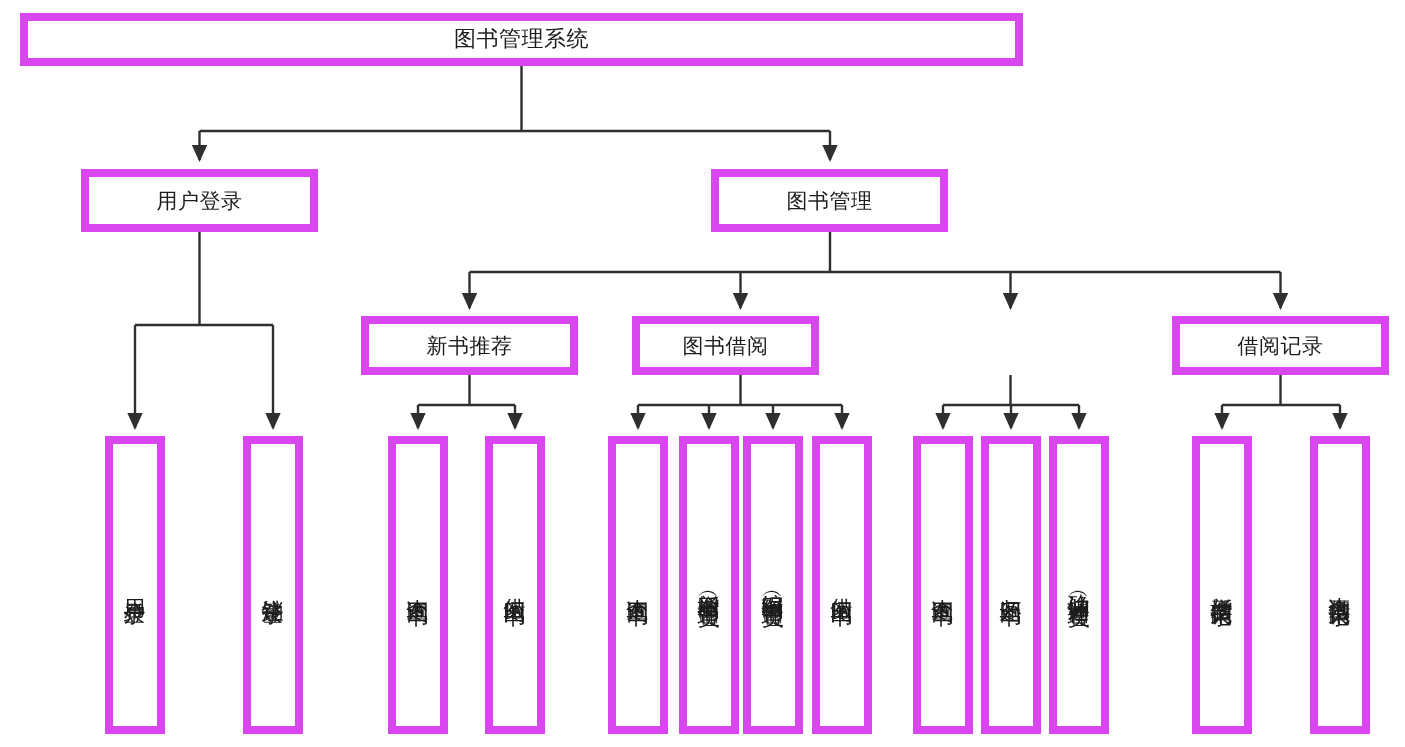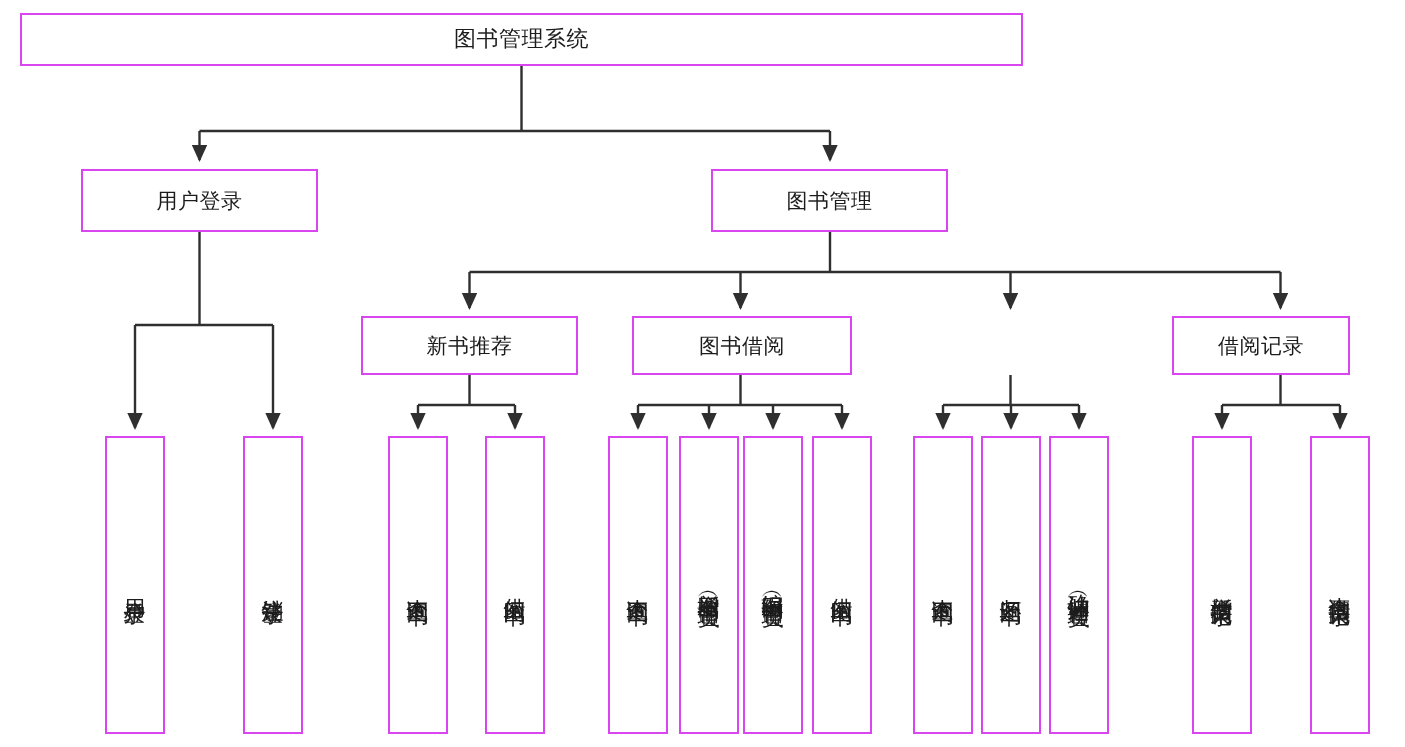--- a/index.html
+++ b/index.html
@@ -22,21 +22,21 @@
     left: 0;
     top: 0;
     width: 1405px;
     height: 747px;
     pointer-events: none;
   }
   .node {
     position: absolute;
     box-sizing: border-box;
     background: #ffffff;
-    border: 2px solid #d946ef;
+    border: 8px solid #d946ef;
     display: flex;
     align-items: center;
     justify-content: center;
     color: #1c1c1c;
   }
   .node .lbl {
     display: block;
     text-align: center;
     line-height: 1.12;
   }
@@ -131,24 +131,24 @@
   <div class="node horiz" style="left:81px; top:169px; width:237px; height:63px;">
     <span class="lbl">用户登录</span>
   </div>
   <div class="node horiz" style="left:711px; top:169px; width:237px; height:63px;">
     <span class="lbl">图书管理</span>
   </div>
 
   <div class="node horiz" style="left:361px; top:316px; width:217px; height:59px;">
     <span class="lbl">新书推荐</span>
   </div>
-  <div class="node horiz" style="left:632px; top:316px; width:220px; height:59px;">
+  <div class="node horiz" style="left:632px; top:316px; width:187px; height:59px;">
     <span class="lbl">图书借阅</span>
   </div>
-  <div class="node horiz" style="left:1172px; top:316px; width:178px; height:59px;">
+  <div class="node horiz" style="left:1172px; top:316px; width:217px; height:59px;">
     <span class="lbl">借阅记录</span>
   </div>
 
   <div class="node vert" style="left:105px; top:436px; width:60px; height:298px;">
     <span class="lbl">用户登录</span>
   </div>
   <div class="node vert" style="left:243px; top:436px; width:60px; height:298px;">
     <span class="lbl">注销登录</span>
   </div>
   <div class="node vert" style="left:388px; top:436px; width:60px; height:298px;">

